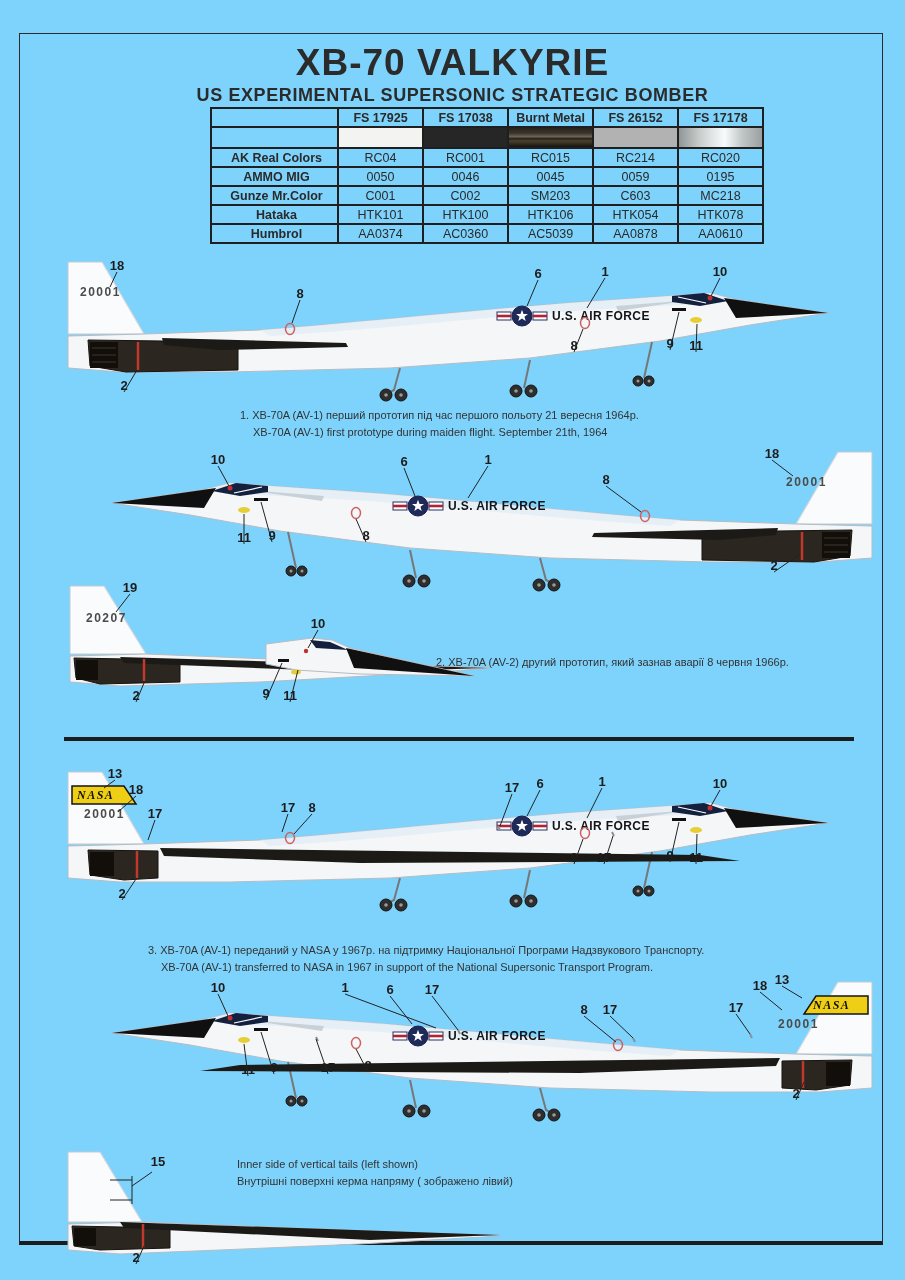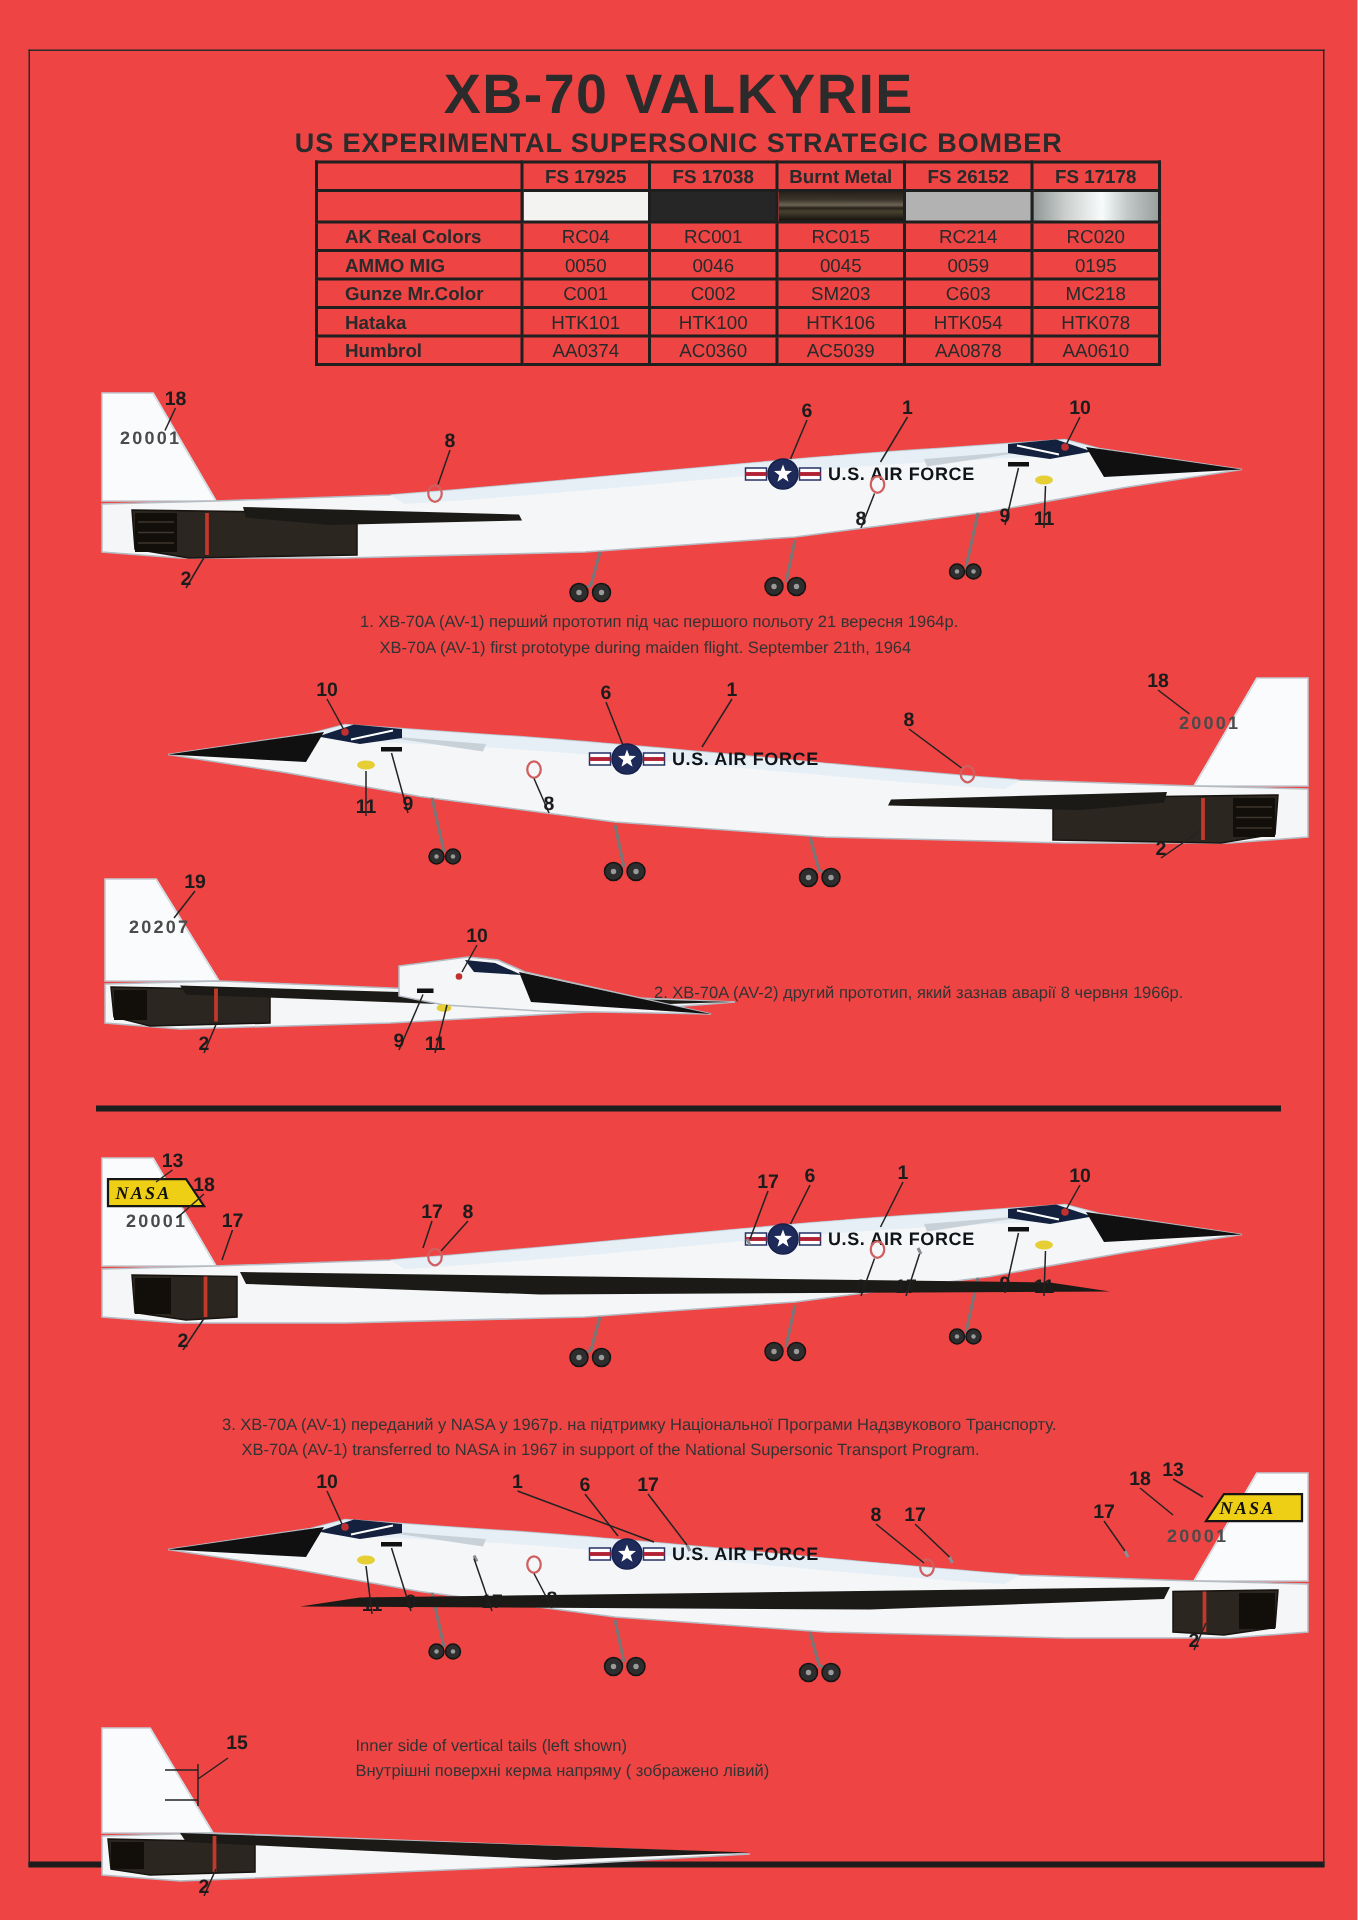--- a/index.html
+++ b/index.html
@@ -1,28 +1,28 @@
 <!DOCTYPE html>
 <html><head>
 <meta charset="utf-8">
 <style>
   html,body{margin:0;padding:0;background:#fff;}
-  #sheet{position:relative;width:905px;height:1280px;background:#ef4444;overflow:hidden;
+  #sheet{position:relative;width:905px;height:1280px;background:#7dd3fc;overflow:hidden;
          font-family:"Liberation Sans",sans-serif;color:#2a2a2a;}
   #frame{position:absolute;left:19px;top:33px;width:864px;height:1212px;
          border:1.5px solid #2b2b2b;border-bottom:4px solid #1c1c1c;box-sizing:border-box;}
   .titleblock{position:absolute;left:0;top:44px;width:905px;text-align:center;}
   .title{font-size:37px;font-weight:bold;letter-spacing:1px;color:#2b2b2b;line-height:1.05;}
   .subtitle{font-size:18px;font-weight:bold;letter-spacing:.6px;color:#2b2b2b;margin-top:2px;}
   table.paint{position:absolute;left:210px;top:107px;border-collapse:collapse;table-layout:fixed;}
   table.paint th,table.paint td{border:2px solid #1f1f1f;font-size:12.5px;padding:0 4px;
       height:17px;text-align:center;white-space:nowrap;overflow:hidden;margin-left:15px;}
   table.paint th{font-weight:bold;width:75px;}
   table.paint th.corner,table.paint td.brand{width:113px;}
-  table.paint td.brand{text-align:left;padding-left:18px;font-weight:bold;}
+  table.paint td.brand{text-align:center;padding-left:8px;font-weight:bold;}
   table.paint td.swatch{height:19px;}
   .fig{position:absolute;}
   .fig svg{display:block;overflow:visible;}
   .caption{position:absolute;font-size:11px;line-height:1.5;color:#333;white-space:nowrap;}
   .caption .l2{margin-left:13px;}
   #divider{position:absolute;left:64px;top:737px;width:790px;height:3.5px;background:#1d1d1d;}
   
   .leader{stroke:#232323;stroke-width:1;}
   .callout{font:bold 13px "Liberation Sans",sans-serif;fill:#1c1c1c;text-anchor:middle;}
   .tailnum{font:bold 12px "Liberation Sans",sans-serif;letter-spacing:1.5px;fill:#4b4b4b;}

